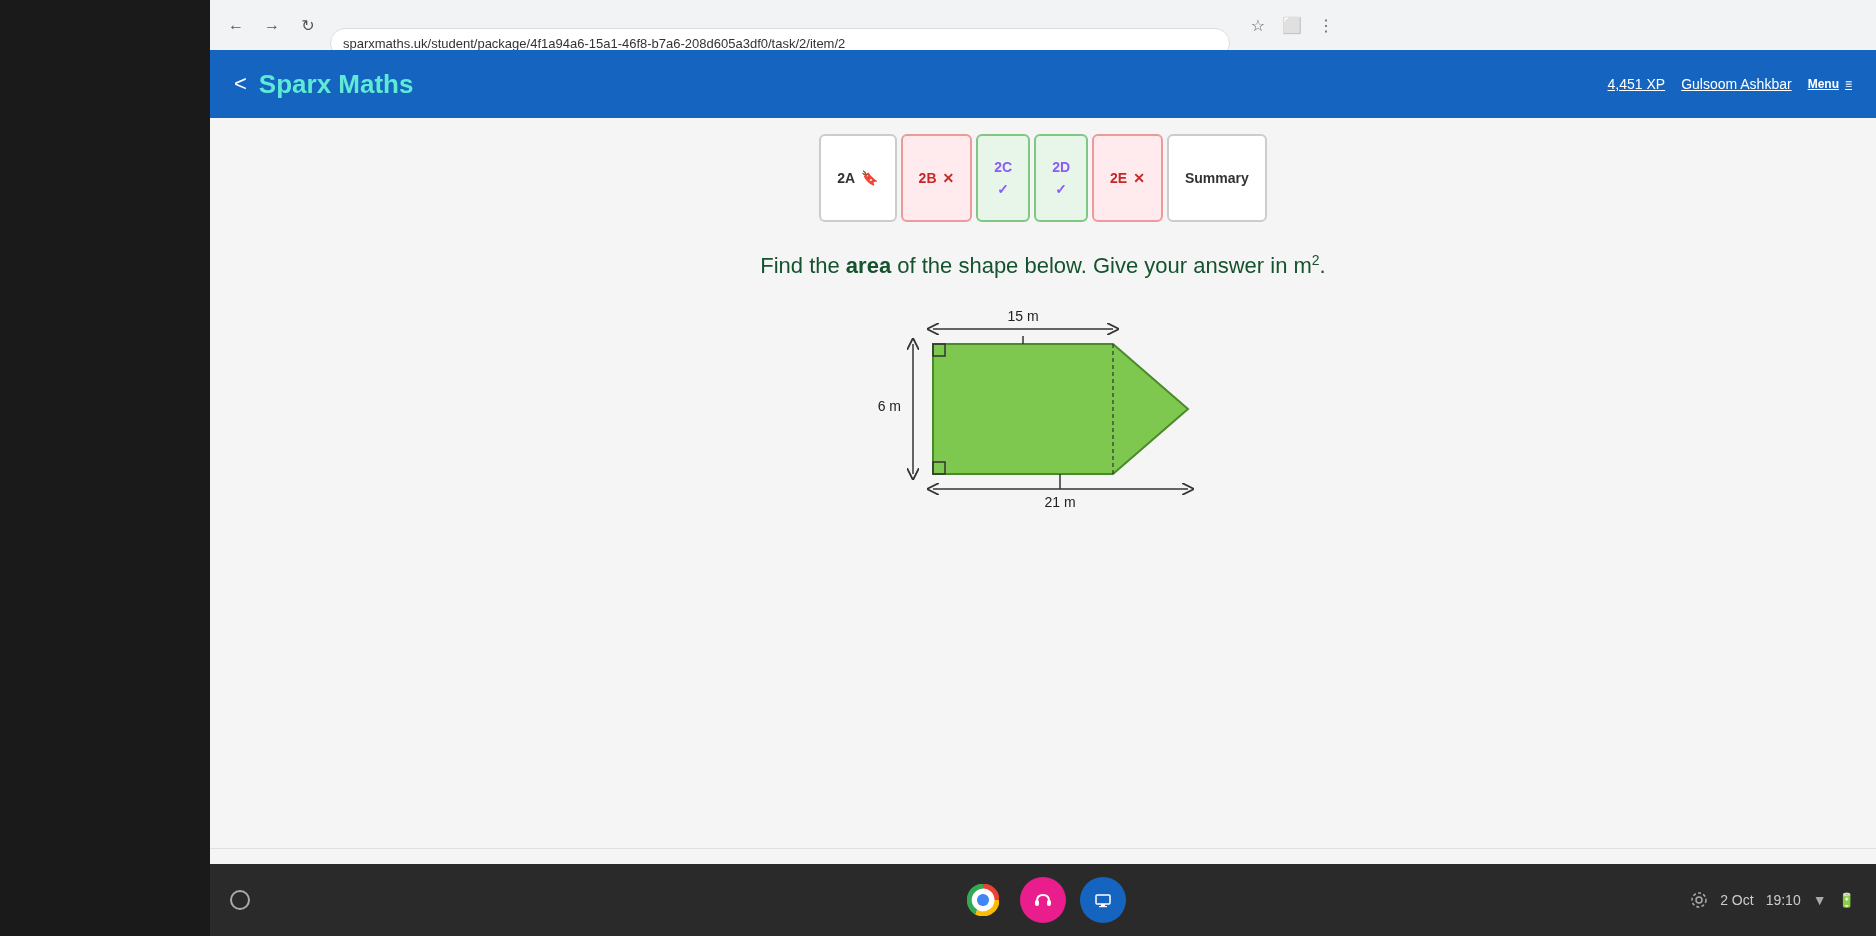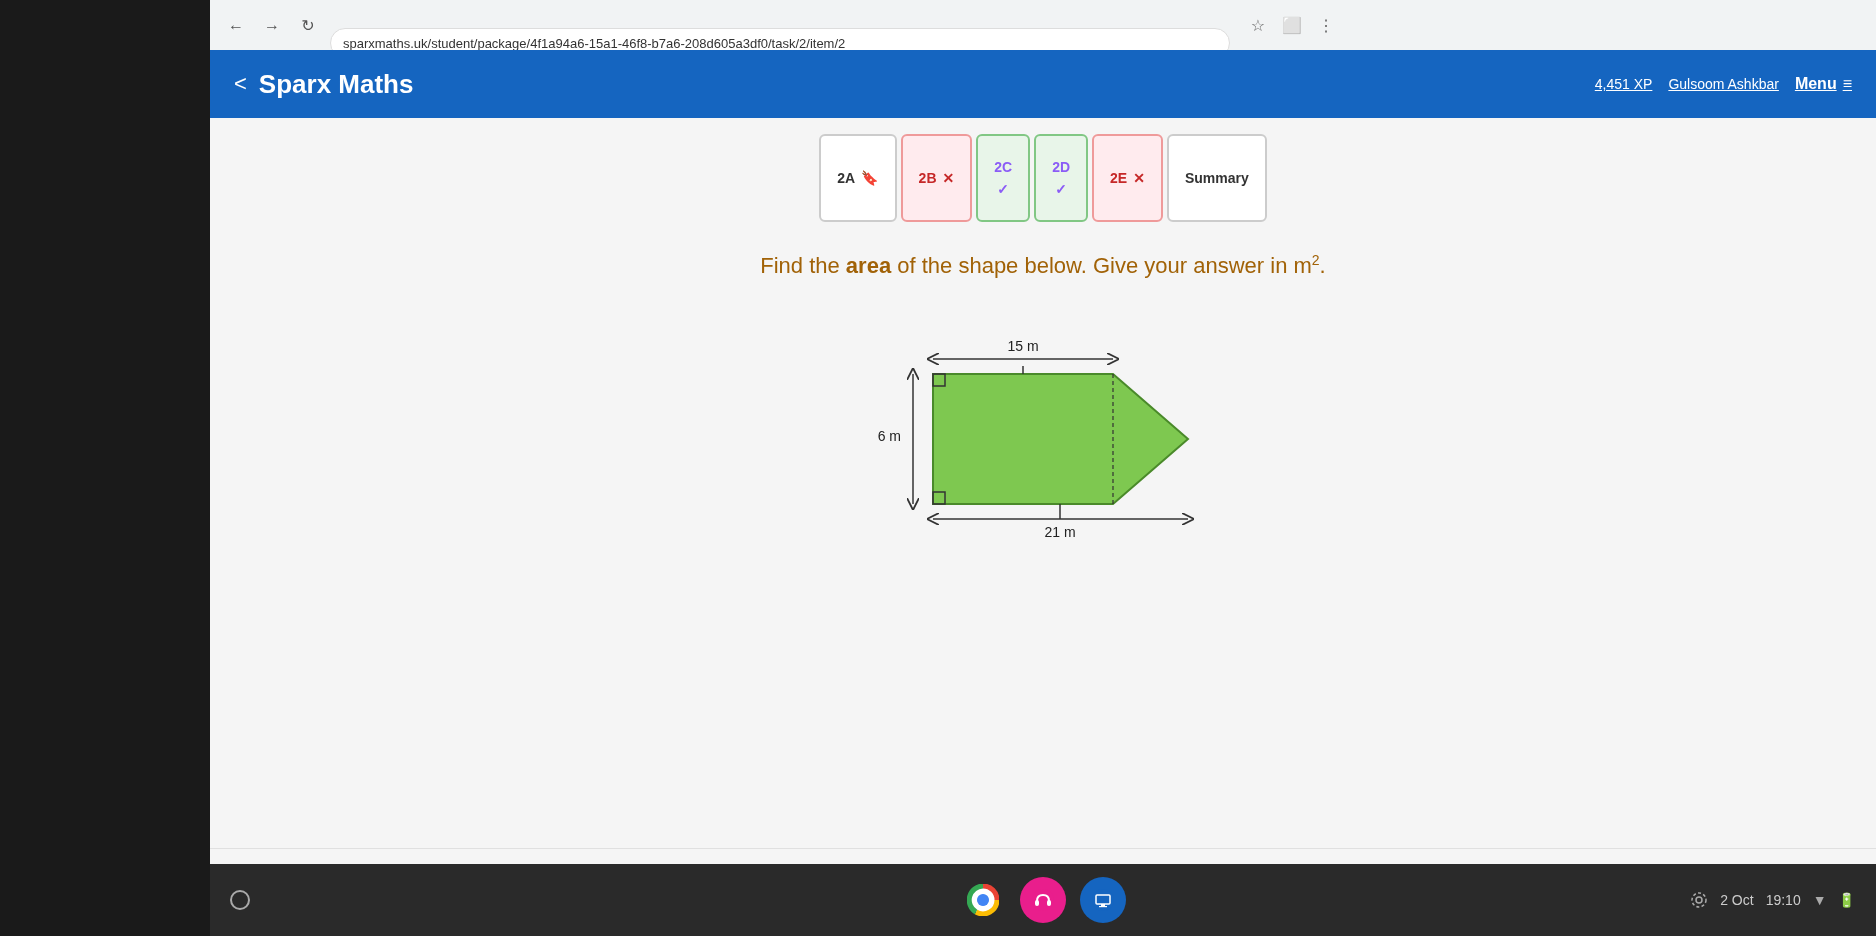--- a/index.html
+++ b/index.html
@@ -90,42 +90,42 @@
       padding: 0 24px;
       position: relative;
     }
     .back-arrow {
       color: white;
       font-size: 22px;
       cursor: pointer;
       margin-right: 12px;
     }
     .site-title {
-      color: #ffffff;
+      color: #5eead4;
       font-size: 26px;
       font-weight: bold;
       flex: 1;
     }
     .header-right {
       display: flex;
       align-items: center;
       gap: 16px;
       color: white;
       font-size: 14px;
       text-decoration: underline;
     }
     .xp-label { font-size: 14px; }
     .user-name { font-size: 14px; }
     .menu-btn {
       display: flex;
       align-items: center;
       gap: 6px;
       cursor: pointer;
       color: white;
-      font-size: 16px;
+      font-size: 12px;
       font-weight: bold;
     }
 
     
     .task-nav {
       background: #f5f5f5;
       padding: 16px 0 0 0;
       display: flex;
       justify-content: center;
       gap: 4px;
@@ -168,22 +168,21 @@
       flex: 1;
       display: flex;
       flex-direction: column;
       align-items: center;
       padding: 30px 40px 20px 40px;
       background: #f5f5f5;
     }
 
     .question-text {
       font-size: 22px;
-      color: #a16207;
-      margin-bottom: 30px;
+      color: #14532d;
       text-align: center;
     }
     .question-text strong { font-weight: bold; }
 
     
     .shape-container {
       position: relative;
       margin: 10px 0 30px 0;
       width: 400px;
       height: 220px;

